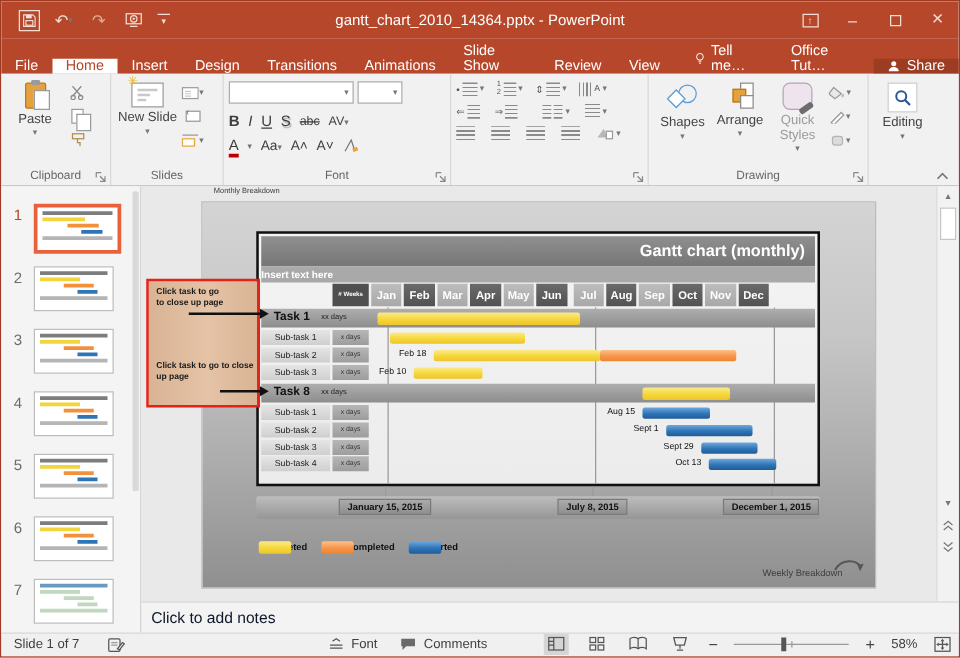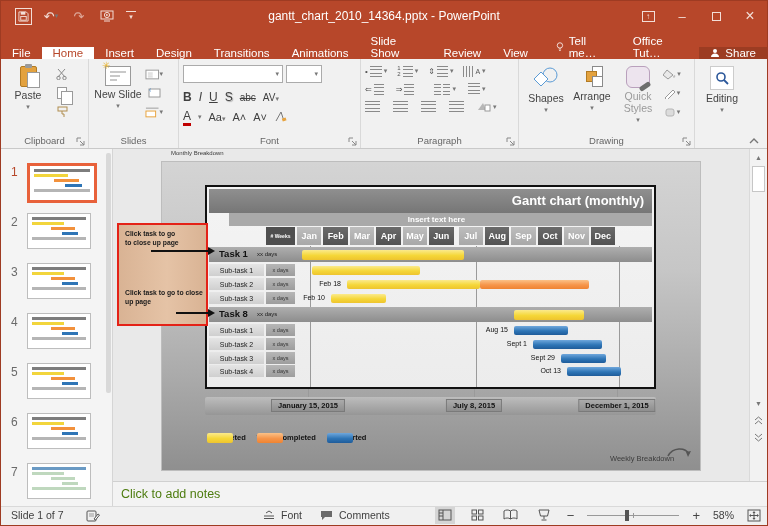--- a/index.html
+++ b/index.html
@@ -77,21 +77,21 @@
   .canvasrow { height:332px; display:flex; }
   .canvas { flex:1; position:relative; background:#E9E9E9; overflow:hidden; }
 
   .monthly-label { position:absolute; left:58px; top:1px; font-size:6px; color:#3a3a3a; }
 
   .slide { position:absolute; left:48px; top:12px; width:540px; height:310px; background:linear-gradient(#d4d4d4 0%, #c6c6c6 35%, #aaaaaa 70%, #8f8f8f 100%); border:1px solid #bdbdbd; }
 
   
   .chartbox { position:absolute; left:43px; top:23px; width:451px; height:204px; border:2px solid #111; background:linear-gradient(#f4f4f4, #ececec); }
   .band-title { position:absolute; left:2px; right:2px; top:2px; height:24px; background:linear-gradient(#8f8f8f,#767676); color:#fff; font-weight:bold; font-size:13px; text-align:right; padding:4px 8px 0 0; }
-  .band-sub { position:absolute; left:2px; right:2px; top:26px; height:13px; background:#A9A9A9; color:#fff; font-weight:bold; font-size:8px; text-align:center; padding:2px 8px 0 0;margin-left:20px; }
+  .band-sub { position:absolute; left:2px; right:2px; top:26px; height:13px; background:#A9A9A9; color:#fff; font-weight:bold; font-size:8px; text-align:left; padding:2px 8px 0 0; }
   .months { position:absolute; left:59px; top:40px; width:349px; height:18px; display:flex; gap:2px; }
   .weeksbox { width:29px; background:#4F4F4F; color:#fff; font-size:5px; font-weight:bold; display:flex; align-items:center; justify-content:center; }
   .month { flex:1; color:#fff; font-weight:bold; font-size:9px; display:flex; align-items:center; justify-content:center; }
   .month.dark { background:linear-gradient(#6a6a6a,#525252); }
   .month.light { background:linear-gradient(#bdbdbd,#a8a8a8); }
   .month.julgap { margin-left:3px; }
   .grow { position:absolute; left:0; right:0; }
   .taskband { position:absolute; left:2px; right:2px; top:0; bottom:0; background:linear-gradient(#aeaeae,#8d8d8d); }
   .tasklabel { position:absolute; left:10px; top:1px; font-size:9.5px; font-weight:bold; color:#111; }
   .taskdays { position:absolute; left:48px; top:4px; font-size:6px; color:#222; }
@@ -127,21 +127,21 @@
   .arrow.a1 { left:38px; top:101px; width:58px; }
   .arrow.a2 { left:63px; top:163px; width:33px; }
 
   
   .vscroll { width:18px; background:#F2F2F2; border-left:1px solid #DADADA; position:relative; }
   .vbtn { position:absolute; left:1px; right:1px; height:14px; display:flex; align-items:center; justify-content:center; font-size:7px; color:#777; }
   .vthumb { position:absolute; left:2px; right:2px; top:17px; height:26px; background:#fff; border:1px solid #C6C6C6; }
 
   
   .notesbar { height:25px; background:#F3F3F3; border-top:1px solid #D0D0D0; display:flex; align-items:center; padding-left:8px; }
-  .notesph { color:#4d7c0f; font-size:12.5px; }
+  .notesph { color:#0f172a; font-size:12.5px; }
 
   
   .statusbar { height:21px; background:#F0F0F0; border-top:1px solid #D9D9D9; display:flex; align-items:center; font-size:10.5px; color:#3f3f3f; padding:0 6px 2px 10px; position:relative; border-bottom:2px solid #B7472A; }
   .sbleft { display:flex; align-items:center; gap:22px; }
   .sbmid { position:absolute; left:262px; display:flex; align-items:center; gap:18px; }
   .sbitem { display:flex; align-items:center; gap:6px; }
   .sbright { margin-left:auto; display:flex; align-items:center; gap:13px; }
   .viewbtn { width:20px; height:17px; display:flex; align-items:center; justify-content:center; }
   .viewbtn.active { background:#D5D5D5; }
   .zoomtrack { width:92px; height:1px; background:#999; position:relative; }
@@ -404,21 +404,20 @@
             <div class="hlines"></div>
           </span>
         <span class="pbtn">
             <svg width="14" height="11" viewBox="0 0 14 11">
               <path d="M1 9l5-7 3 7z" fill="#b7b7b7"></path>
               <rect x="8" y="4" width="5" height="6" fill="#fff" stroke="#9a9a9a"></rect>
             </svg>
             <span class="dd">▾</span>
           </span>
       </div>
-      <div class="group-label">Paragraph</div>
       <div class="launcher">
         <svg width="9" height="9" viewBox="0 0 9 9">
             <path d="M1 1v4M1 1h4M4 4l4 4M8 4v4h-4" stroke="#888" fill="none"></path>
           </svg>
       </div>
     </div>
 
     <div class="group" style="width:176px">
       <div class="bigbtn">
         <span class="shapes-icon">

